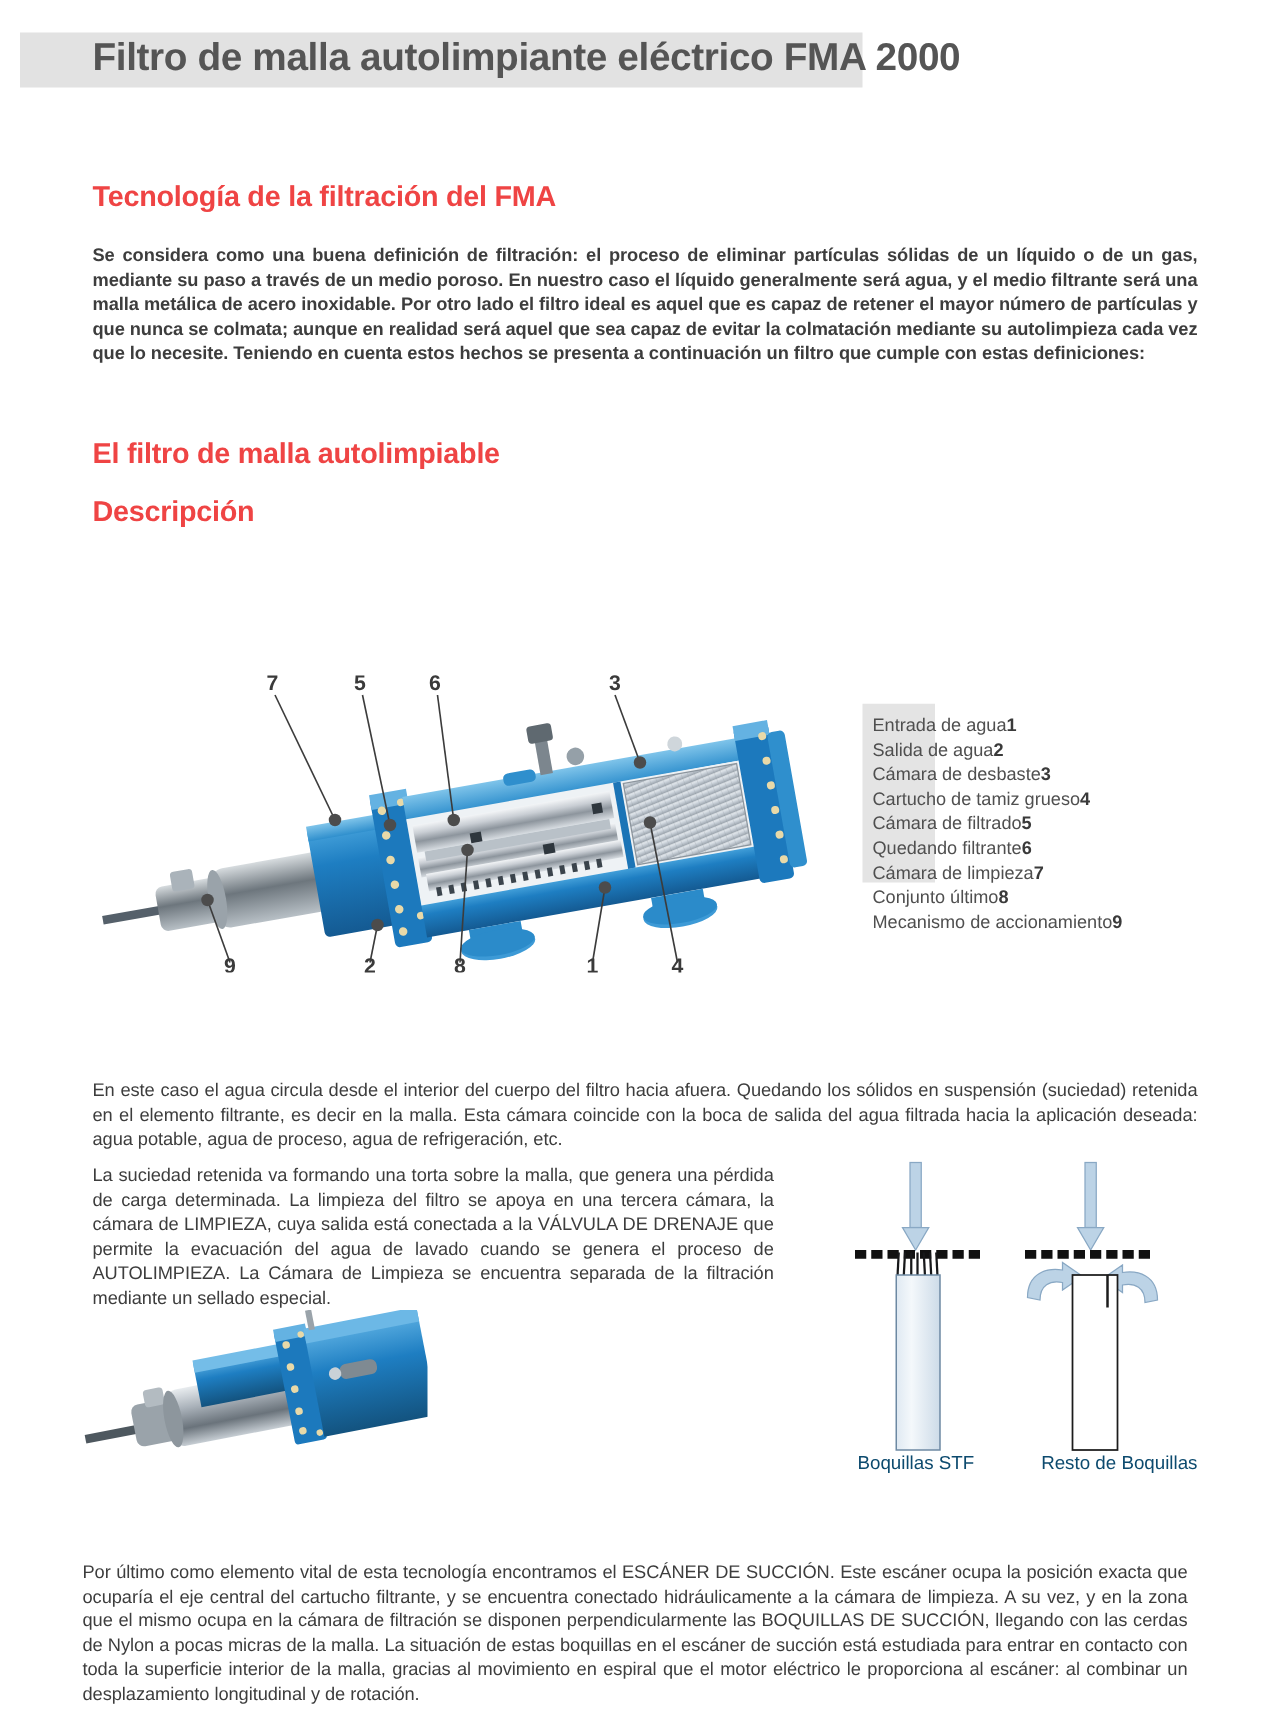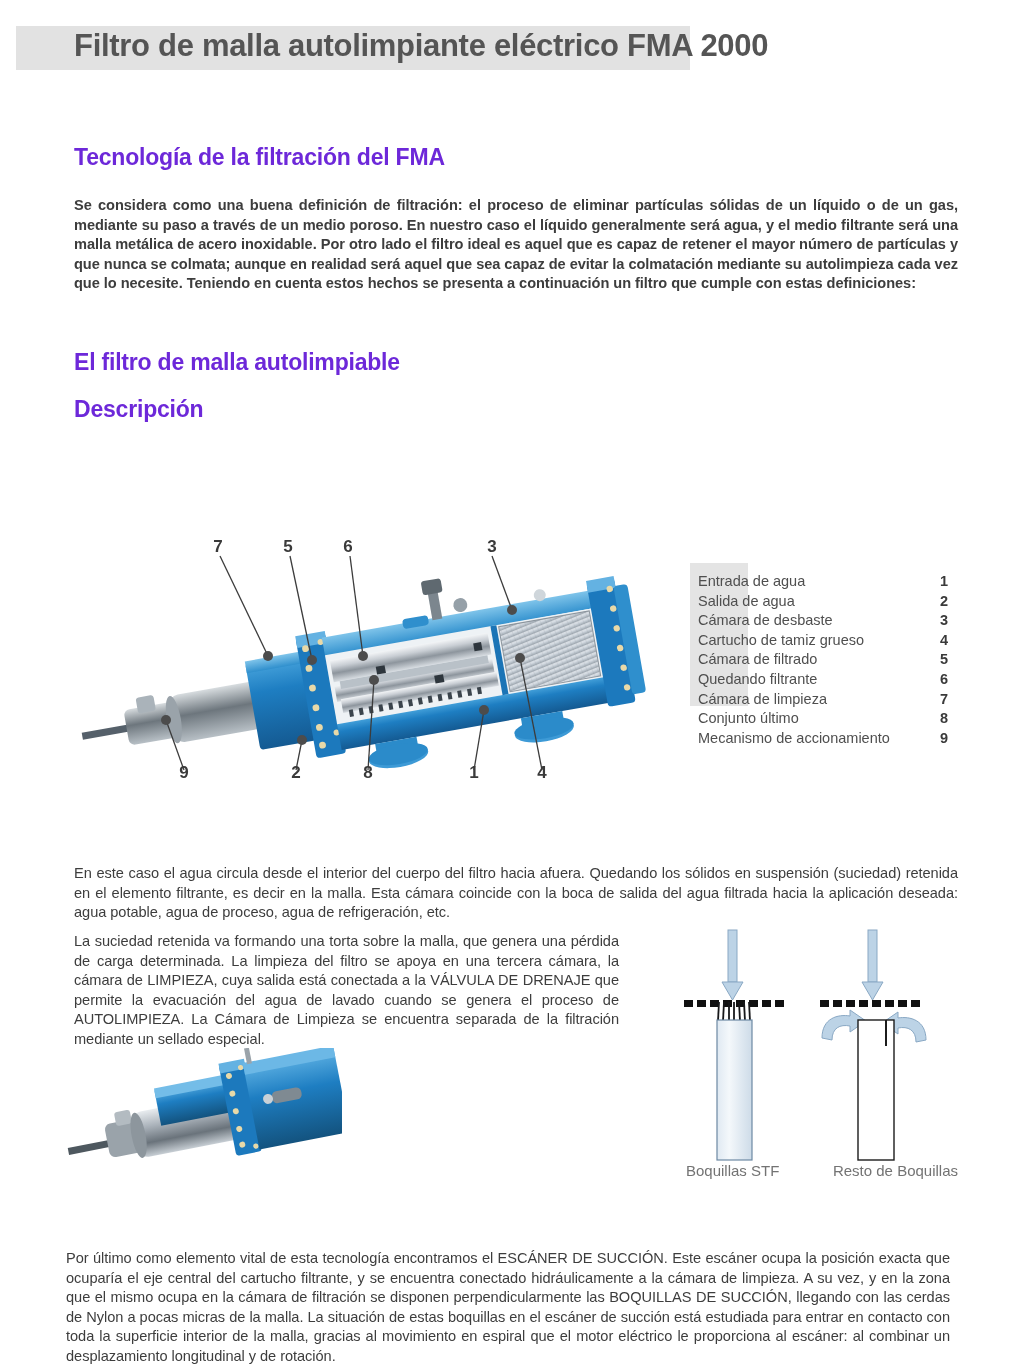--- a/index.html
+++ b/index.html
@@ -25,21 +25,21 @@
     font-size:31px; font-weight:bold;
     letter-spacing:-0.3px;
     color:#555555;
     white-space:nowrap;
   }
 
   
   h2.sec {
     position:absolute; margin:0;
     font-size:23px; font-weight:bold;
-    color:#6d28d9;
+    color:#ef4444;
     letter-spacing:-0.2px;
   }
   .h-tec  { left:74px; top:144px; }
   .h-fil  { left:74px; top:349px; }
   .h-desc { left:74px; top:396px; }
 
   
   .body-text {
     position:absolute;
     font-size:14.6px;
@@ -68,34 +68,34 @@
     width:58px; height:143px;
     background:#e4e4e4;
   }
   .legend {
     position:absolute; left:698px; top:572px;
     width:250px;
     font-size:14.5px;
     line-height:19.6px;
     color:#4f4f4f;
   }
-  .legend-row { display:flex; justify-content:space-between; white-space:nowrap; }
+  .legend-row { display:flex; justify-content:flex-start; white-space:nowrap; }
   .legend-row .lbl { }
   .legend-row .num { font-weight:bold; color:#3a3a3a; }
 
   
   .figure-nozzle {
     position:absolute; left:672px; top:928px;
     width:300px; height:270px;
   }
   .nozzle-captions {
     position:absolute; left:672px; top:1162px;
     width:300px;
     display:flex; justify-content:space-between;
-    font-size:15px; color:#737373;
+    font-size:15px; color:#0c4a6e;
     padding:0 14px; box-sizing:border-box;
   }
 
   
   .figure-scanner {
     position:absolute; left:62px; top:1048px;
     width:280px; height:150px;
   }
 </style>
 </head>

